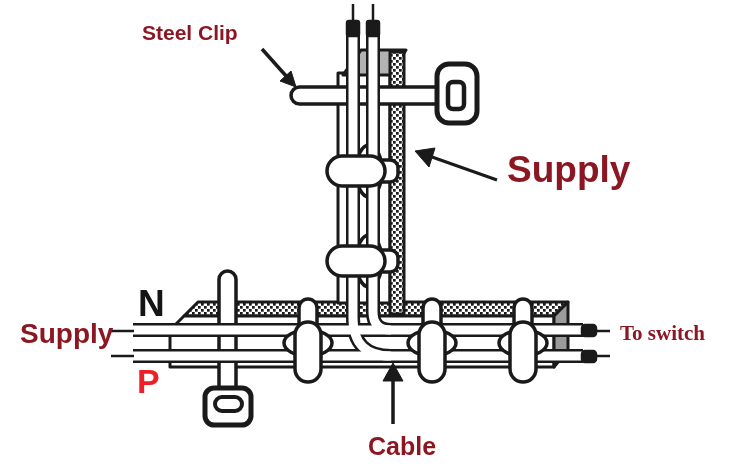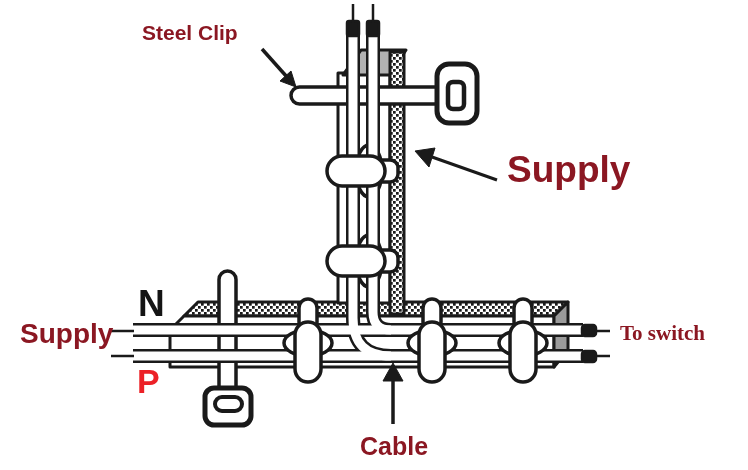--- a/index.html
+++ b/index.html
@@ -10,21 +10,21 @@
   }
   #diagram-svg{position:absolute;left:0;top:0;}
   .lbl{position:absolute;font-weight:bold;line-height:1;white-space:nowrap;}
   .lbl.red{color:var(--label-red,#8b1722);}
   #steel-clip-label{left:142px;top:22px;font-size:21px;}
   #batten-label{left:507px;top:151px;font-size:37px;}
   #supply-label{left:20px;top:320px;font-size:28px;}
   #n-label{left:138px;top:285px;font-size:37px;color:var(--neutral-black,#141414);}
   #p-label{left:137px;top:364px;font-size:34px;color:var(--phase-red,#ec2127);}
   #to-switch-label{left:620px;top:323px;font-size:21px;font-family:Liberation Serif, serif;}
-  #cable-label{left:360px;top:434px;font-size:25px;}
+  #cable-label{left:368px;top:434px;font-size:25px;}
 </style>
 </head>
 <body>
 
 <div id="stage">
 
   <svg id="diagram-svg" width="748" height="470" viewBox="0 0 748 470">
     <defs>
       <pattern id="stip" width="6" height="6" patternUnits="userSpaceOnUse">
         <rect width="6" height="6" style="fill:var(--cable-fill,#fff)"></rect>

